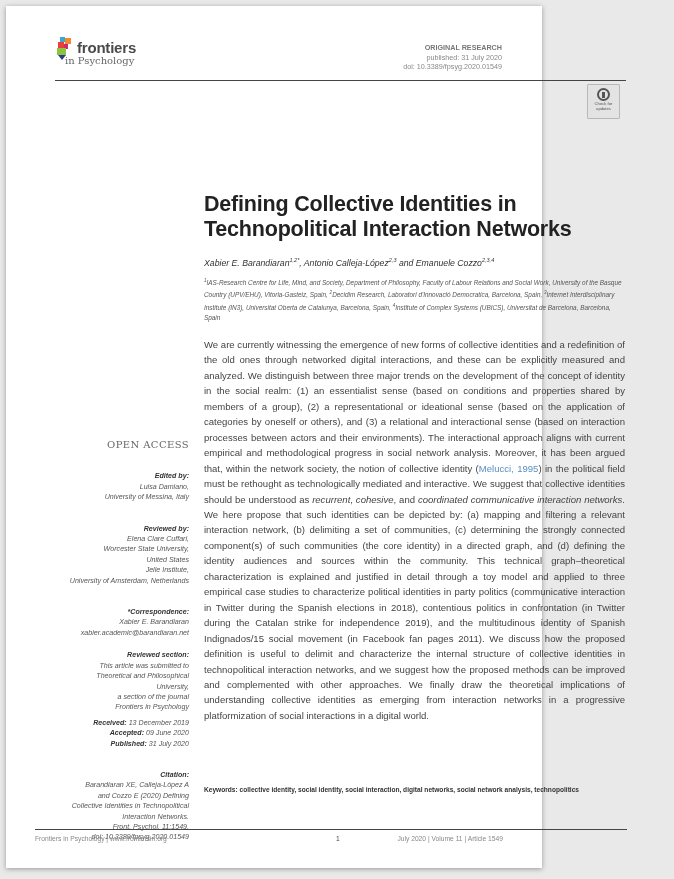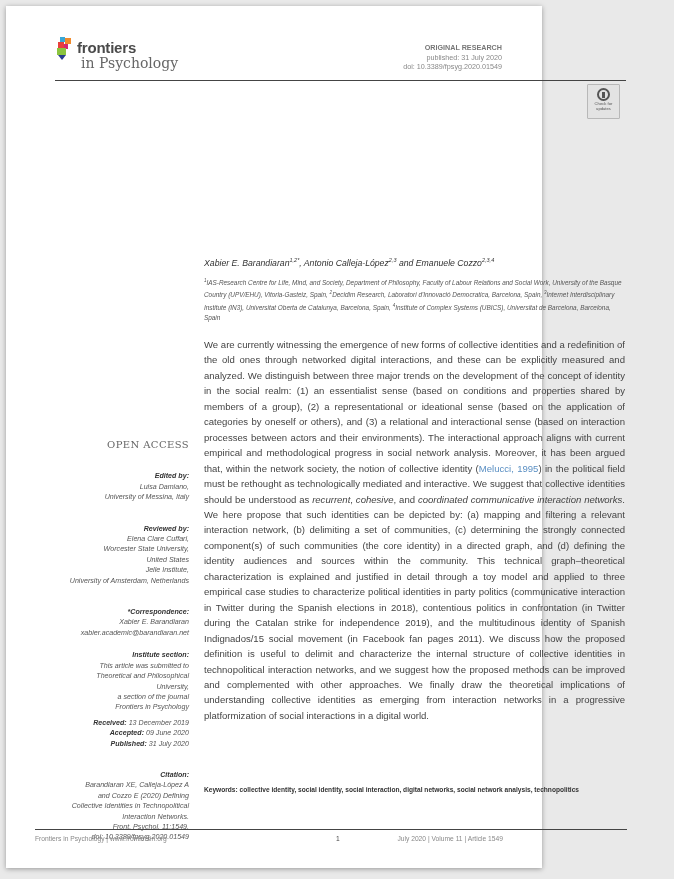--- a/index.html
+++ b/index.html
@@ -7,21 +7,21 @@
     width: 674px; height: 879px; background: #e9e9e9; overflow: hidden;
     font-family: "Liberation Sans", sans-serif; color: #333;
   }
   .page {
     position: absolute; left: 6px; top: 6px; width: 536px; height: 862px;
     background: #fff; box-shadow: 0 1px 5px rgba(0,0,0,0.35);
   }
   .logo { position: absolute; left: 49px; top: 30px; }
   .logo-mark { position: absolute; left: 0; top: 0; width: 22px; height: 26px; }
   .logo-text1 { position: absolute; left: 22px; top: 3px; font-size: 15px; font-weight: bold; color: #4a4a4a; letter-spacing: -0.2px; white-space: nowrap; }
-  .logo-text2 { position: absolute; left: 26px; top: 19px; font-family: "DejaVu Serif", serif; font-size: 14px; color: #666; white-space: nowrap; }
+  .logo-text2 { position: absolute; left: 10px; top: 19px; font-family: "DejaVu Serif", serif; font-size: 10px; color: #666; white-space: nowrap; }
   .header-rule { position: absolute; left: 49px; top: 74px; width: 571px; height: 1px; background: #444; }
   .top-right { position: absolute; right: 40px; top: 37px; text-align: right; font-size: 7.2px; line-height: 9.6px; color: #888; }
   .top-right .type { font-weight: bold; color: #777; }
   .crossmark {
     position: absolute; left: 581px; top: 78px; width: 31px; height: 33px;
     background: #e3e3e3; border: 1px solid #b8b8b8; border-radius: 1px; text-align: center;
   }
   .crossmark .circ { width: 13px; height: 13px; border-radius: 50%; border: 2px solid #555; margin: 3px auto 1px; box-sizing: border-box; position: relative; }
   .crossmark .circ::after { content: ""; position: absolute; left: 3px; top: 2px; width: 3px; height: 6px; background: #555; }
   .crossmark .lbl { font-size: 4.2px; line-height: 4.8px; color: #555; }
@@ -68,20 +68,21 @@
     <div>doi: 10.3389/fpsyg.2020.01549</div>
   </div>
   <div class="header-rule"></div>
 
   <div class="crossmark">
     <div class="circ"></div>
     <div class="lbl">Check for</div>
     <div class="lbl">updates</div>
   </div>
 
+  <div class="title">Defining Collective Identities in Technopolitical Interaction Networks</div>
 
   <div class="authors">
     <span>Xabier E. Barandiaran</span><sup>1,2*</sup><span>, </span><span>Antonio Calleja-López</span><sup>2,3</sup><span> and </span><span>Emanuele Cozzo</span><sup>2,3,4</sup>
   </div>
 
   <div class="affil">
     <sup>1</sup><span>IAS-Research Centre for Life, Mind, and Society, Department of Philosophy, Faculty of Labour Relations and Social Work, University of the Basque Country (UPV/EHU), Vitoria-Gasteiz, Spain, </span><sup>2</sup><span>Decidim Research, Laboratori d'Innovació Democratica, Barcelona, Spain, </span><sup>3</sup><span>Internet Interdisciplinary Institute (IN3), Universitat Oberta de Catalunya, Barcelona, Spain, </span><sup>4</sup><span>Institute of Complex Systems (UBICS), Universitat de Barcelona, Barcelona, Spain</span>
   </div>
 
   <div class="abstract"><span>We are currently witnessing the emergence of new forms of collective identities and a redefinition of the old ones through networked digital interactions, and these can be explicitly measured and analyzed. We distinguish between three major trends on the development of the concept of identity in the social realm: (1) an essentialist sense (based on conditions and properties shared by members of a group), (2) a representational or ideational sense (based on the application of categories by oneself or others), and (3) a relational and interactional sense (based on interaction processes between actors and their environments). The interactional approach aligns with current empirical and methodological progress in social network analysis. Moreover, it has been argued that, within the network society, the notion of collective identity (</span><span class="ref">Melucci, 1995</span><span>) in the political field must be rethought as technologically mediated and interactive. We suggest that collective identities should be understood as </span><em>recurrent</em><span>, </span><em>cohesive</em><span>, and </span><em>coordinated communicative interaction networks</em><span>. We here propose that such identities can be depicted by: (a) mapping and filtering a relevant interaction network, (b) delimiting a set of communities, (c) determining the strongly connected component(s) of such communities (the core identity) in a directed graph, and (d) defining the identity audiences and sources within the community. This technical graph–theoretical characterization is explained and justified in detail through a toy model and applied to three empirical case studies to characterize political identities in party politics (communicative interaction in Twitter during the Spanish elections in 2018), contentious politics in confrontation (in Twitter during the Catalan strike for independence 2019), and the multitudinous identity of Spanish Indignados/15 social movement (in Facebook fan pages 2011). We discuss how the proposed definition is useful to delimit and characterize the internal structure of collective identities in technopolitical interaction networks, and we suggest how the proposed methods can be improved and complemented with other approaches. We finally draw the theoretical implications of understanding collective identities as emerging from interaction networks in a progressive platformization of social interactions in a digital world.</span></div>
@@ -101,21 +102,21 @@
     <div>Elena Clare Cuffari,</div>
     <div>Worcester State University,</div>
     <div>United States</div>
     <div>Jelle Institute,</div>
     <div>University of Amsterdam, Netherlands</div>
 
     <div class="sb-h">*Correspondence:</div>
     <div>Xabier E. Barandiaran</div>
     <div>xabier.academic@barandiaran.net</div>
 
-    <div class="sb-h sb-gap">Institute section:</div>
+    <div class="sb-h sb-gap">Reviewed section:</div>
     <div>This article was submitted to</div>
     <div>Theoretical and Philosophical</div>
     <div>University,</div>
     <div>a section of the journal</div>
     <div>Frontiers in Psychology</div>
 
     <div class="sb-date" style="margin-top:5px"><b>Received:</b> <span>13 December 2019</span></div>
     <div class="sb-date"><b>Accepted:</b> <span>09 June 2020</span></div>
     <div class="sb-date"><b>Published:</b> <span>31 July 2020</span></div>
 

